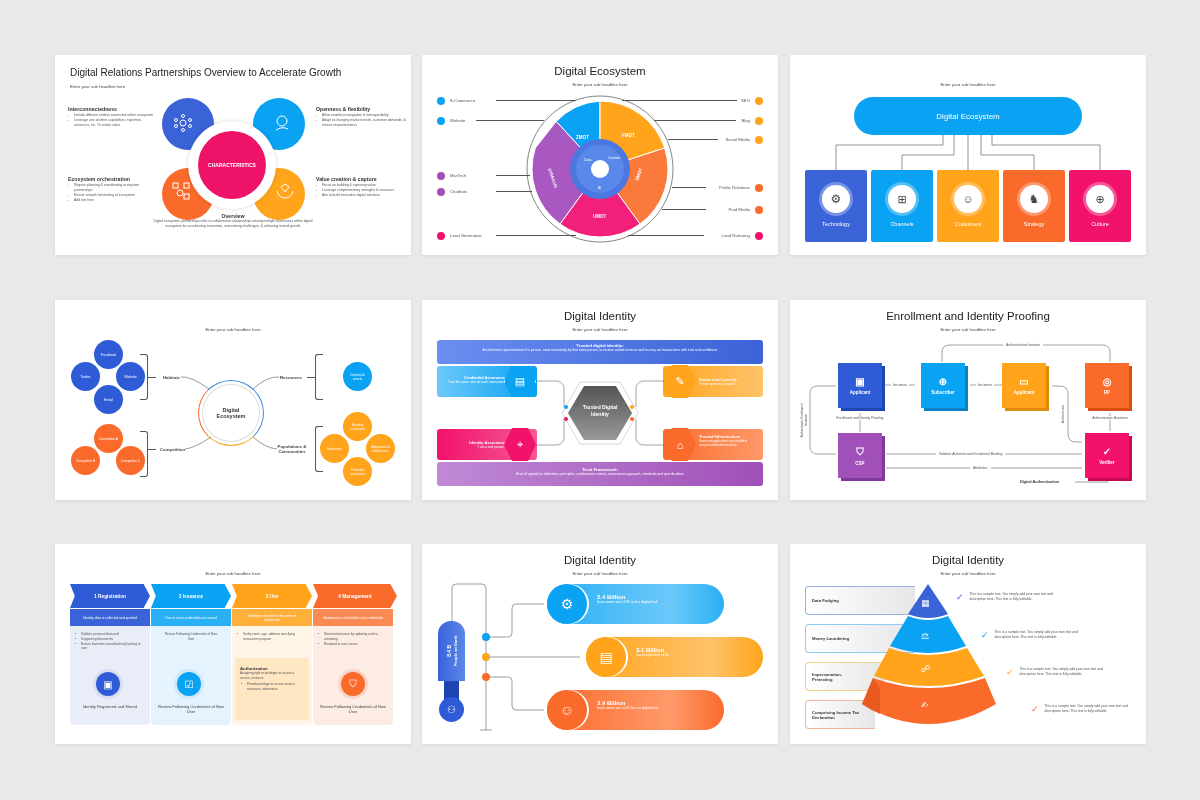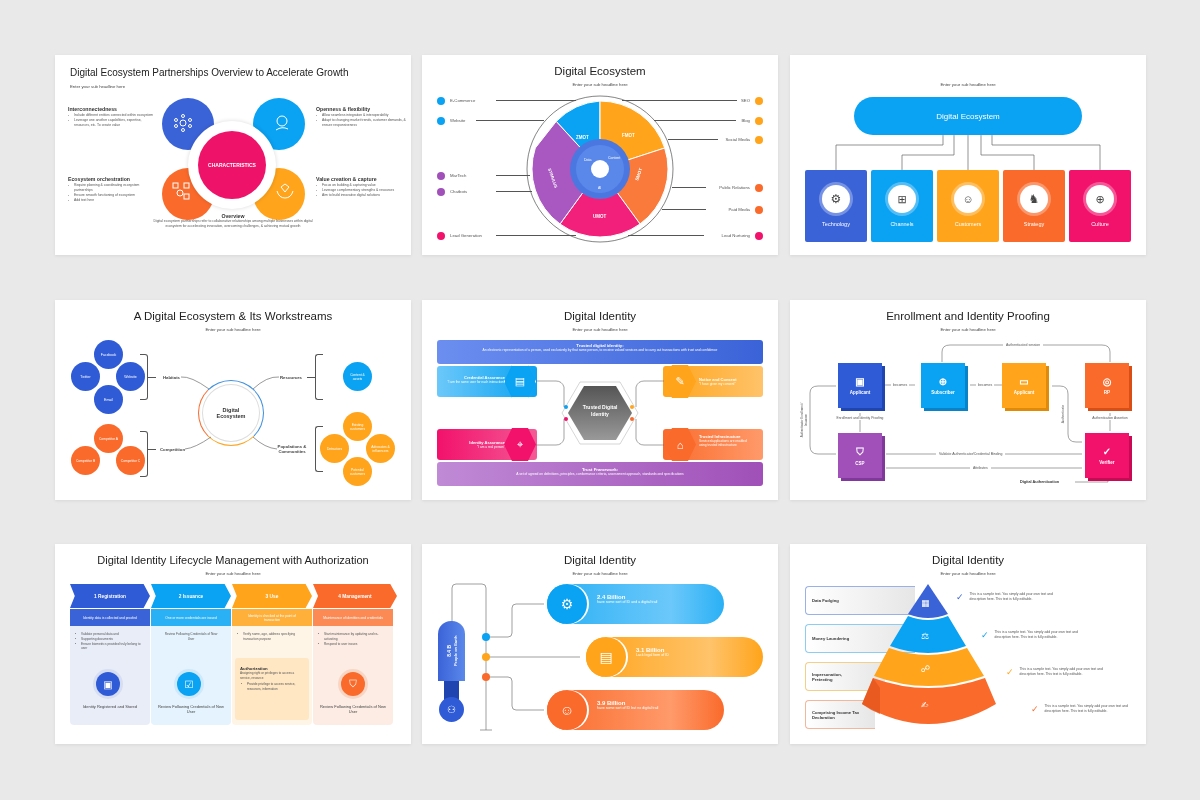--- a/index.html
+++ b/index.html
@@ -24,21 +24,21 @@
 ul.bl li{position:relative;padding-left:6px}
 ul.bl li:before{content:"-";position:absolute;left:0}
 ul.dl{list-style:none}
 ul.dl li{position:relative;padding-left:7px}
 ul.dl li:before{content:"•";position:absolute;left:1px}
 </style>
 </head>
 <body>
 
 <div class="slide" style="left:55px;top:55px;">
-  <div class="s-title left" style="font-size:10px;top:12px">Digital Ecosystem Partnerships Overview to Accelerate Growth</div>
+  <div class="s-title left" style="font-size:10px;top:12px">Digital Relations Partnerships Overview to Accelerate Growth</div>
   <div class="s-sub left" style="top:29px">Enter your sub headline here</div>
 
   <div class="abs circle" style="left:107px;top:43px;width:52px;height:52px;background:#3b63d8"></div>
   <div class="abs circle" style="left:198px;top:43px;width:52px;height:52px;background:#0aa2f2"></div>
   <div class="abs circle" style="left:107px;top:113px;width:52px;height:52px;background:#fa6a2b"></div>
   <div class="abs circle" style="left:198px;top:113px;width:52px;height:52px;background:#ffa41b"></div>
   <div class="abs circle" style="left:133px;top:66px;width:88px;height:88px;background:#fff;box-shadow:0 0 4px rgba(0,0,0,.15)"></div>
   <div class="abs circle flex-c" style="left:143px;top:76px;width:68px;height:68px;background:#ee1268">
     <span class="white bold" style="font-size:5px">CHARACTERISTICS</span>
   </div>
@@ -203,21 +203,20 @@
       <div class="white" style="font-size:5.5px">Strategy</div>
     </div>
     <div class="flex-c" style="flex:1;background:#f2116b;border-radius:2px;flex-direction:column;gap:8px">
       <div class="circle flex-c" style="width:28px;height:28px;background:#fff;box-shadow:0 0 0 3px rgba(255,255,255,.3);font-size:11px;color:#444">⊕</div>
       <div class="white" style="font-size:5.5px">Culture</div>
     </div>
   </div>
 </div>
 
 <div class="slide" style="left:55px;top:300px;">
-  <div class="s-title">A Digital Ecosystem &amp; Its Workstreams</div>
   <div class="s-sub">Enter your sub headline here</div>
 
   <div class="abs circle flex-c center" style="left:143px;top:80px;width:66px;height:66px;border:1.5px solid;border-color:#3b8fe0 #3b8fe0 #ffa41b #fa6a2b;box-shadow:inset 0 0 0 3px #fff, inset 0 0 0 4px #ddd">
     <span class="bold" style="font-size:5.5px;color:#333;width:40px">Digital Ecosystem</span>
   </div>
 
   <div class="abs circle flex-c white" style="left:39px;top:40px;width:29px;height:29px;background:#2f5bd6;font-size:3.5px">Facebook</div>
   <div class="abs circle flex-c white" style="left:16px;top:62px;width:29px;height:29px;background:#2f5bd6;font-size:3.5px">Twitter</div>
   <div class="abs circle flex-c white" style="left:61px;top:62px;width:29px;height:29px;background:#2f5bd6;font-size:3.5px">Website</div>
   <div class="abs circle flex-c white" style="left:39px;top:85px;width:29px;height:29px;background:#2f5bd6;font-size:3.5px">Email</div>
@@ -370,21 +369,20 @@
       <span style="font-size:10px">⛉</span>
       <span>CSP</span>
     </div>
   <div class="abs flex-c white bold" style="left:295px;top:133px;width:44px;height:45px;background:#f2116b;box-shadow:3px 3px 0 #c80a54;flex-direction:column;font-size:4.5px;gap:3px">
       <span style="font-size:10px">✓</span>
       <span>Verifier</span>
     </div>
 </div>
 
 <div class="slide" style="left:55px;top:544px;">
-  <div class="s-title" style="font-size:11px">Digital Identity Lifecycle Management with Authorization</div>
   <div class="s-sub">Enter your sub headline here</div>
 
   <div class="abs" style="left:15px;top:40px;width:80px;height:142px">
     <div class="flex-c white bold" style="height:24px;background:#2f5bd6;clip-path:polygon(0 0,92% 0,100% 50%,92% 100%,0 100%,6% 50%);font-size:4.8px">
         <span>1 Registration</span>
       </div>
     <div class="flex-c white center" style="height:17px;margin-top:1px;background:#3b63d8;font-size:3.3px;padding:0 10px">Identity data is collected and proofed</div>
     <div style="height:99px;background:#e8edf8;border-radius:0 0 4px 4px;padding:6px 4px;position:relative">
       <ul class="dl tiny" style="font-size:3.2px">
         <li>Validate personal data and</li>

